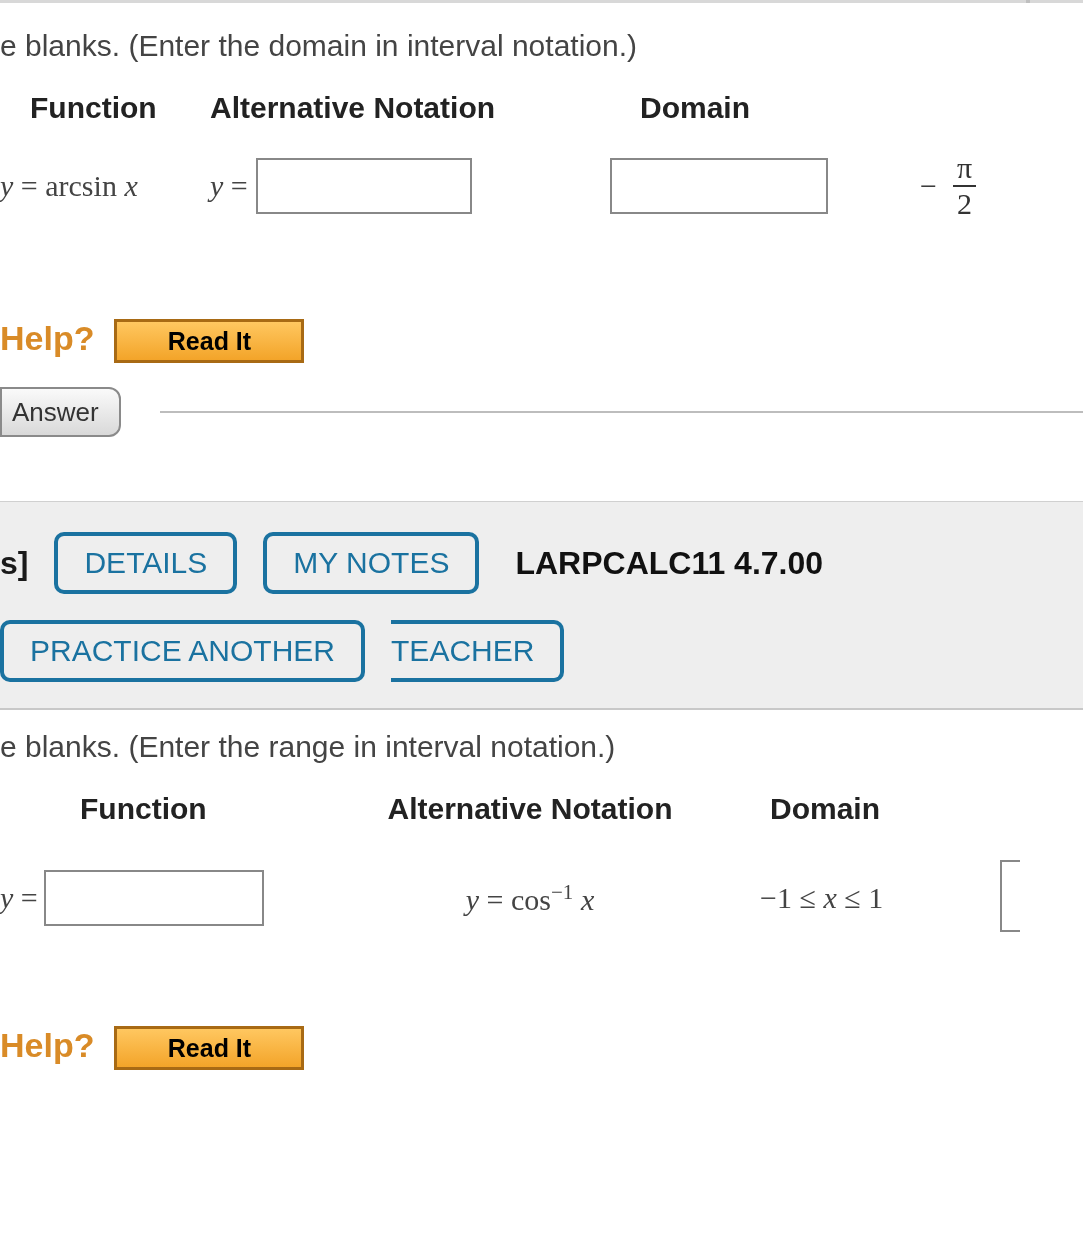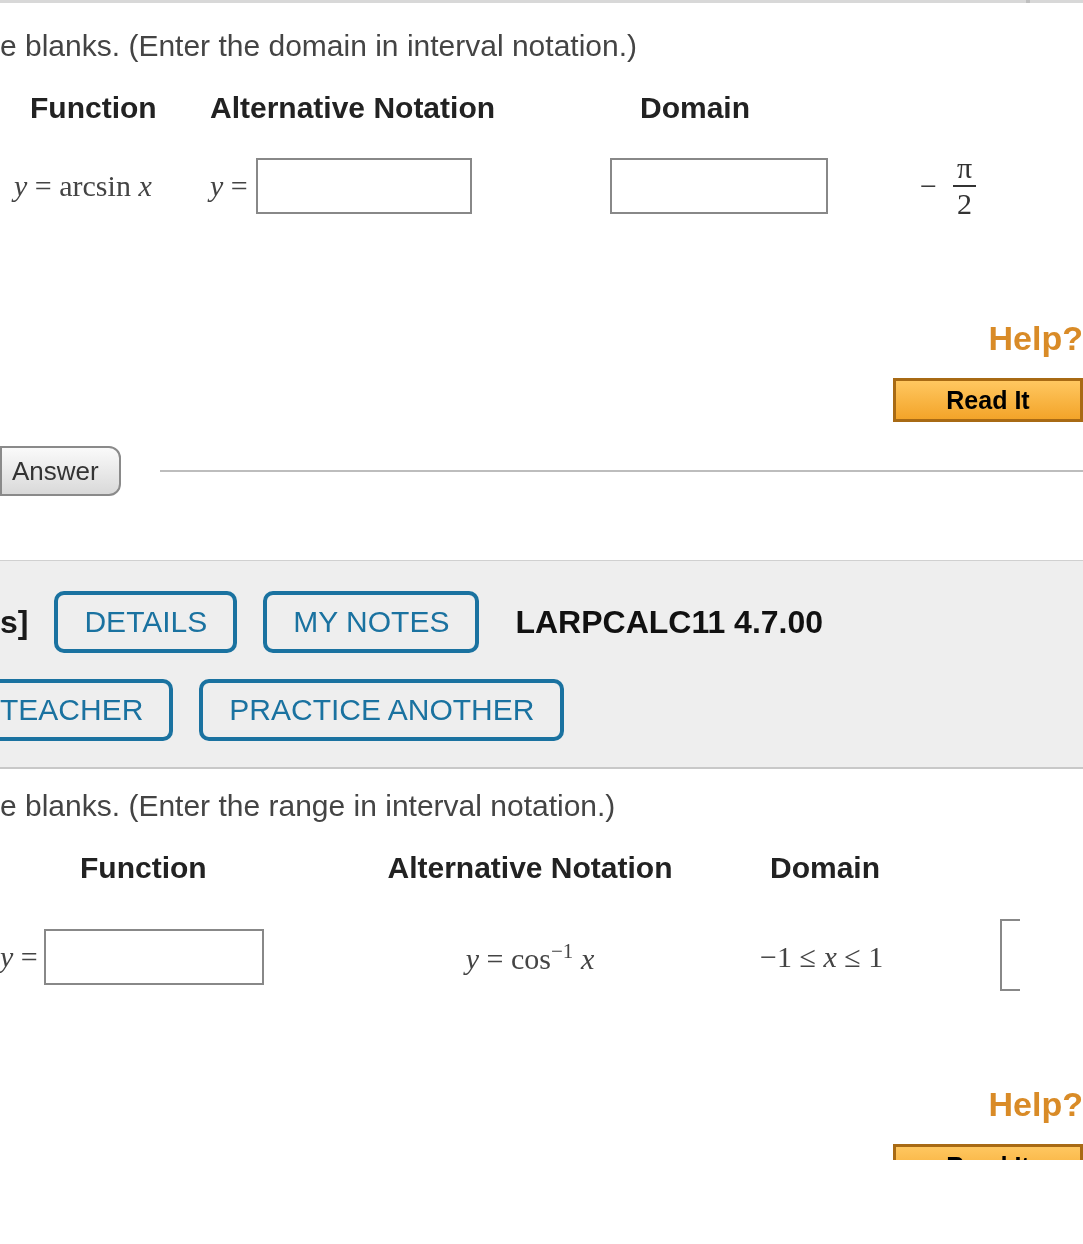--- a/index.html
+++ b/index.html
@@ -78,23 +78,22 @@
     margin-left: 10px;
   }
   .frac .num { display:block; border-bottom: 2px solid #333; padding: 0 4px 2px;}
   .frac .den { display:block; padding-top: 2px;}
   .neg { font-family: Georgia, serif; font-size: 30px; margin-right: 6px;}
 
   
   .help-row {
     margin-top: 100px;
     display: flex;
-    align-items: flex-end;
+    align-items: flex-start;
     gap: 20px;
-    flex-direction: column;
   }
   .help-label {
     font-size: 34px;
     font-weight: bold;
     color: #d98b27;
   }
   .read-it {
     display: inline-flex;
     align-items: center;
     justify-content: center;
@@ -201,21 +200,21 @@
   <div class="q1">
     <div class="instr">e blanks. (Enter the domain in interval notation.)</div>
 
     <div class="table-row">
       <div class="col-func hdr">Function</div>
       <div class="col-alt hdr">Alternative Notation</div>
       <div class="col-dom hdr">Domain</div>
     </div>
 
     <div class="table-row row-data">
-      <div class="col-func" style="padding-left:14px;">
+      <div class="col-func" style="padding-left:0;">
         <span class="math"><span class="it">y</span> <span class="rm">= arcsin</span> <span class="it">x</span></span>
       </div>
       <div class="col-alt" style="display:flex;align-items:center;gap:8px;">
         <span class="math"><span>y</span> <span class="rm">=</span></span>
         <span class="answer-box ab-alt"></span>
       </div>
       <div class="col-dom" style="padding-left:0;">
         <span class="answer-box ab-dom"></span>
       </div>
       <div class="col-extra" style="display:flex;align-items:center;padding-left:50px;">
@@ -239,22 +238,22 @@
   </div>
 
   <div class="toolbar">
     <div class="tb-row1">
       <span class="pts">s]</span>
       <span class="pill">DETAILS</span>
       <span class="pill">MY NOTES</span>
       <span class="ref">LARPCALC11 4.7.00</span>
     </div>
     <div class="tb-row2">
+      <span class="pill">PRACTICE ANOTHER</span>
       <span class="pill flat-left">TEACHER</span>
-      <span class="pill">PRACTICE ANOTHER</span>
     </div>
   </div>
 
   <div class="q2">
     <div class="instr">e blanks. (Enter the range in interval notation.)</div>
 
     <div class="row2-head">
       <div class="c1 hdr">Function</div>
       <div class="c2 hdr">Alternative Notation</div>
       <div class="c3 hdr">Domain</div>

